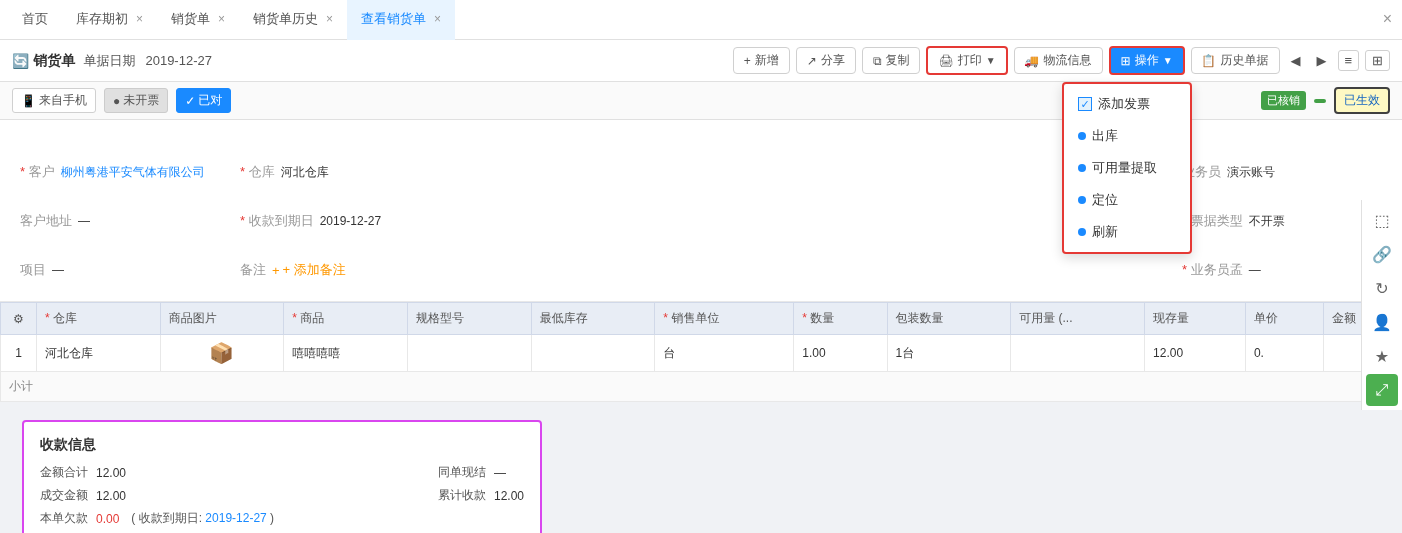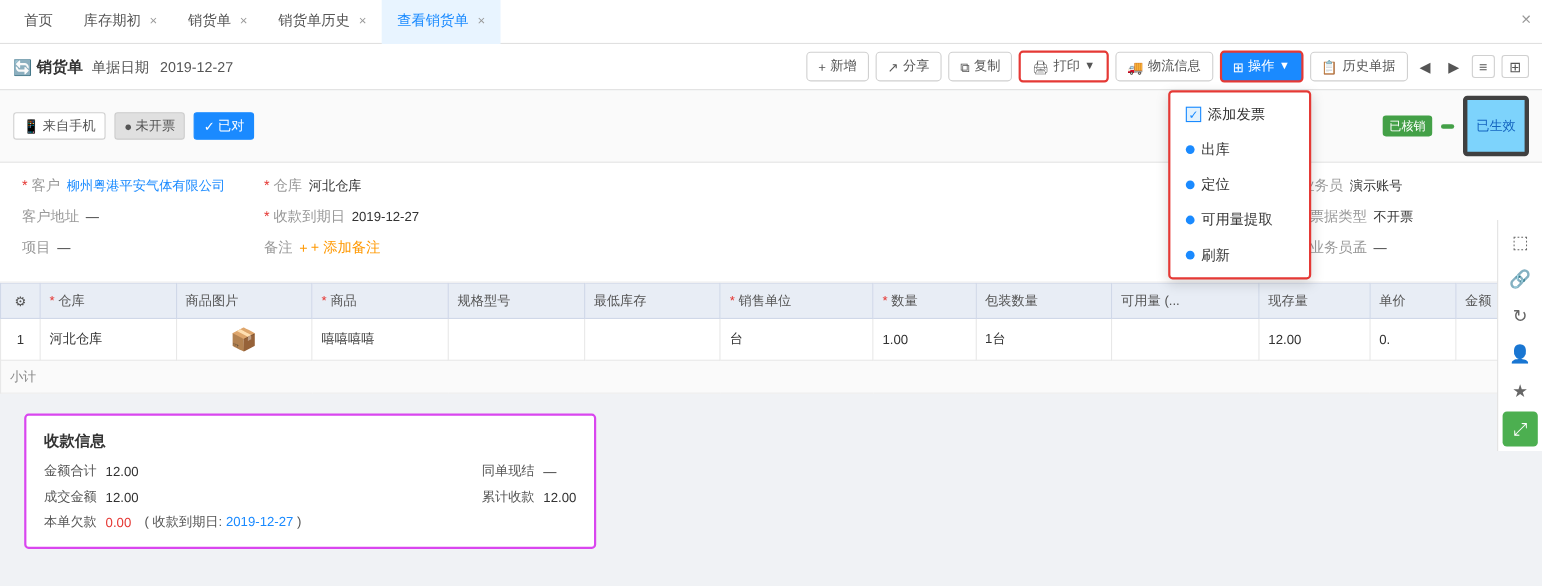--- a/index.html
+++ b/index.html
@@ -39,22 +39,22 @@
     .btn-action {
       display: flex; align-items: center; gap: 4px; padding: 4px 10px;
       border: 1px solid #d0d0d0; border-radius: 4px; background: #fff;
       cursor: pointer; font-size: 12px; color: #555; white-space: nowrap;
     }
     .btn-action.active, .btn-action.highlighted {
       background: #1a8aff; color: #fff; border-color: #1a8aff;
     }
     .btn-action.red-border { border: 2px solid #e53935; }
     .btn-status-blue {
-      background: #7dd3fc; color: #1565c0; border: 4px solid #404040;
-      border-radius: 4px; padding: 15px 8px; font-size: 12px;
+      background: #fef9c3; color: #1565c0; border: 2px solid #404040;
+      border-radius: 4px; padding: 3px 8px; font-size: 12px;
     }
 
     
     .toolbar2 {
       display: flex; align-items: center; background: #fafafa;
       border-bottom: 1px solid #e0e0e0; padding: 5px 12px; gap: 8px;
     }
     .btn-small {
       display: flex; align-items: center; gap: 3px; padding: 3px 8px;
       border: 1px solid #d0d0d0; border-radius: 3px; background: #fff;
@@ -62,21 +62,21 @@
     }
     .btn-small.blue { background: #1a8aff; color: #fff; border-color: #1a8aff; }
     .btn-small.gray { background: #e0e0e0; color: #555; border-color: #ccc; }
     .badge-green { background: #43a047; color: #fff; border-radius: 3px; padding: 2px 6px; font-size: 11px; text-align: right; }
     .badge-gray { background: #9e9e9e; color: #fff; border-radius: 3px; padding: 2px 6px; font-size: 11px; }
 
     
     .form-area {
       background: #fff; padding: 12px 20px; border-bottom: 1px solid #e8e8e8;
     }
-    .form-row { display: flex; align-items: center; margin-bottom: 10px; gap: 20px; }
+    .form-row { display: flex; align-items: center; margin-bottom: 10px; gap: 20px; margin-top: 31px; }
     .form-field { display: flex; align-items: center; gap: 6px; min-width: 200px; }
     .form-label { color: #999; font-size: 13px; white-space: nowrap; }
     .form-label.required::before { content: '* '; color: #e53935; }
     .form-value { color: #333; font-size: 12px; }
     .form-value.link { color: #1a8aff; cursor: pointer; }
     .add-note { display: flex; align-items: center; gap: 3px; color: #ff9800; cursor: pointer; font-size: 13px; }
 
     
     .table-container { background: #fff; overflow-x: auto; }
     table { width: 100%; border-collapse: collapse; font-size: 12px; }
@@ -215,25 +215,25 @@
       <div class="dropdown-item">
         <span style="width:14px;height:14px;border:1px solid #1a8aff;background:#e3f2fd;display:inline-flex;align-items:center;justify-content:center;font-size:11px;color:#1a8aff;">✓</span>
         <span>添加发票</span>
       </div>
       <div class="dropdown-item">
         <span class="dot dot-blue"></span>
         <span>出库</span>
       </div>
       <div class="dropdown-item">
         <span class="dot dot-blue"></span>
-        <span>定位</span>
+        <span>可用量提取</span>
       </div>
       <div class="dropdown-item">
         <span class="dot dot-blue"></span>
-        <span>可用量提取</span>
+        <span>定位</span>
       </div>
       <div class="dropdown-item">
         <span class="dot dot-blue"></span>
         <span>刷新</span>
       </div>
     </div>
   </div>
 
   <div class="toolbar2">
     <button class="btn-small">

